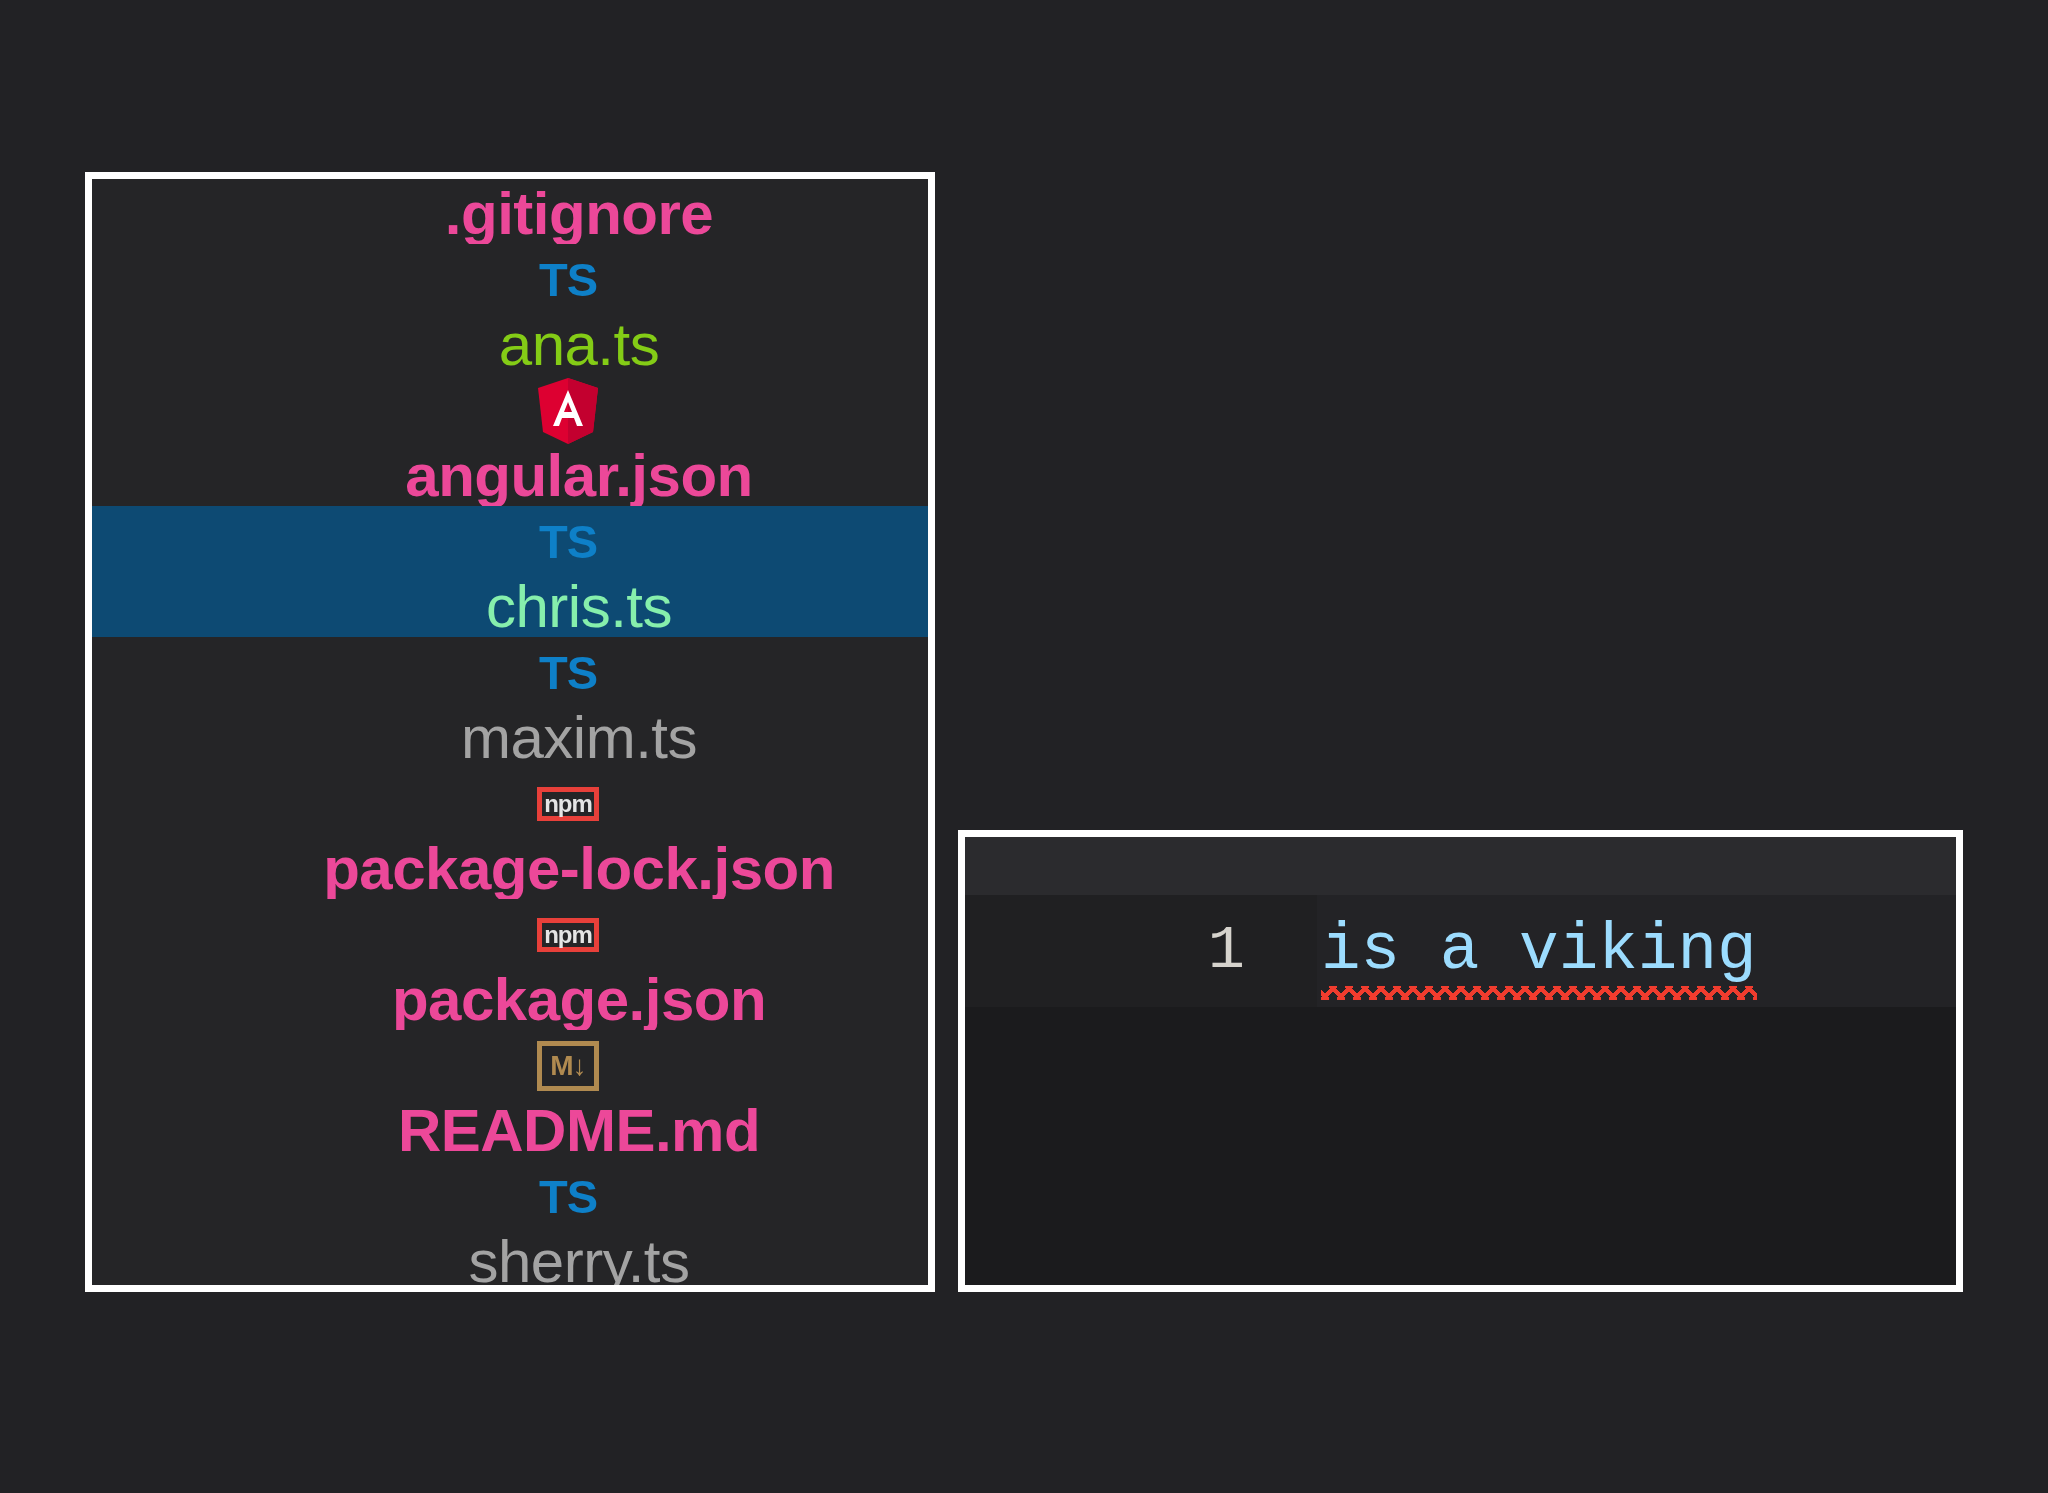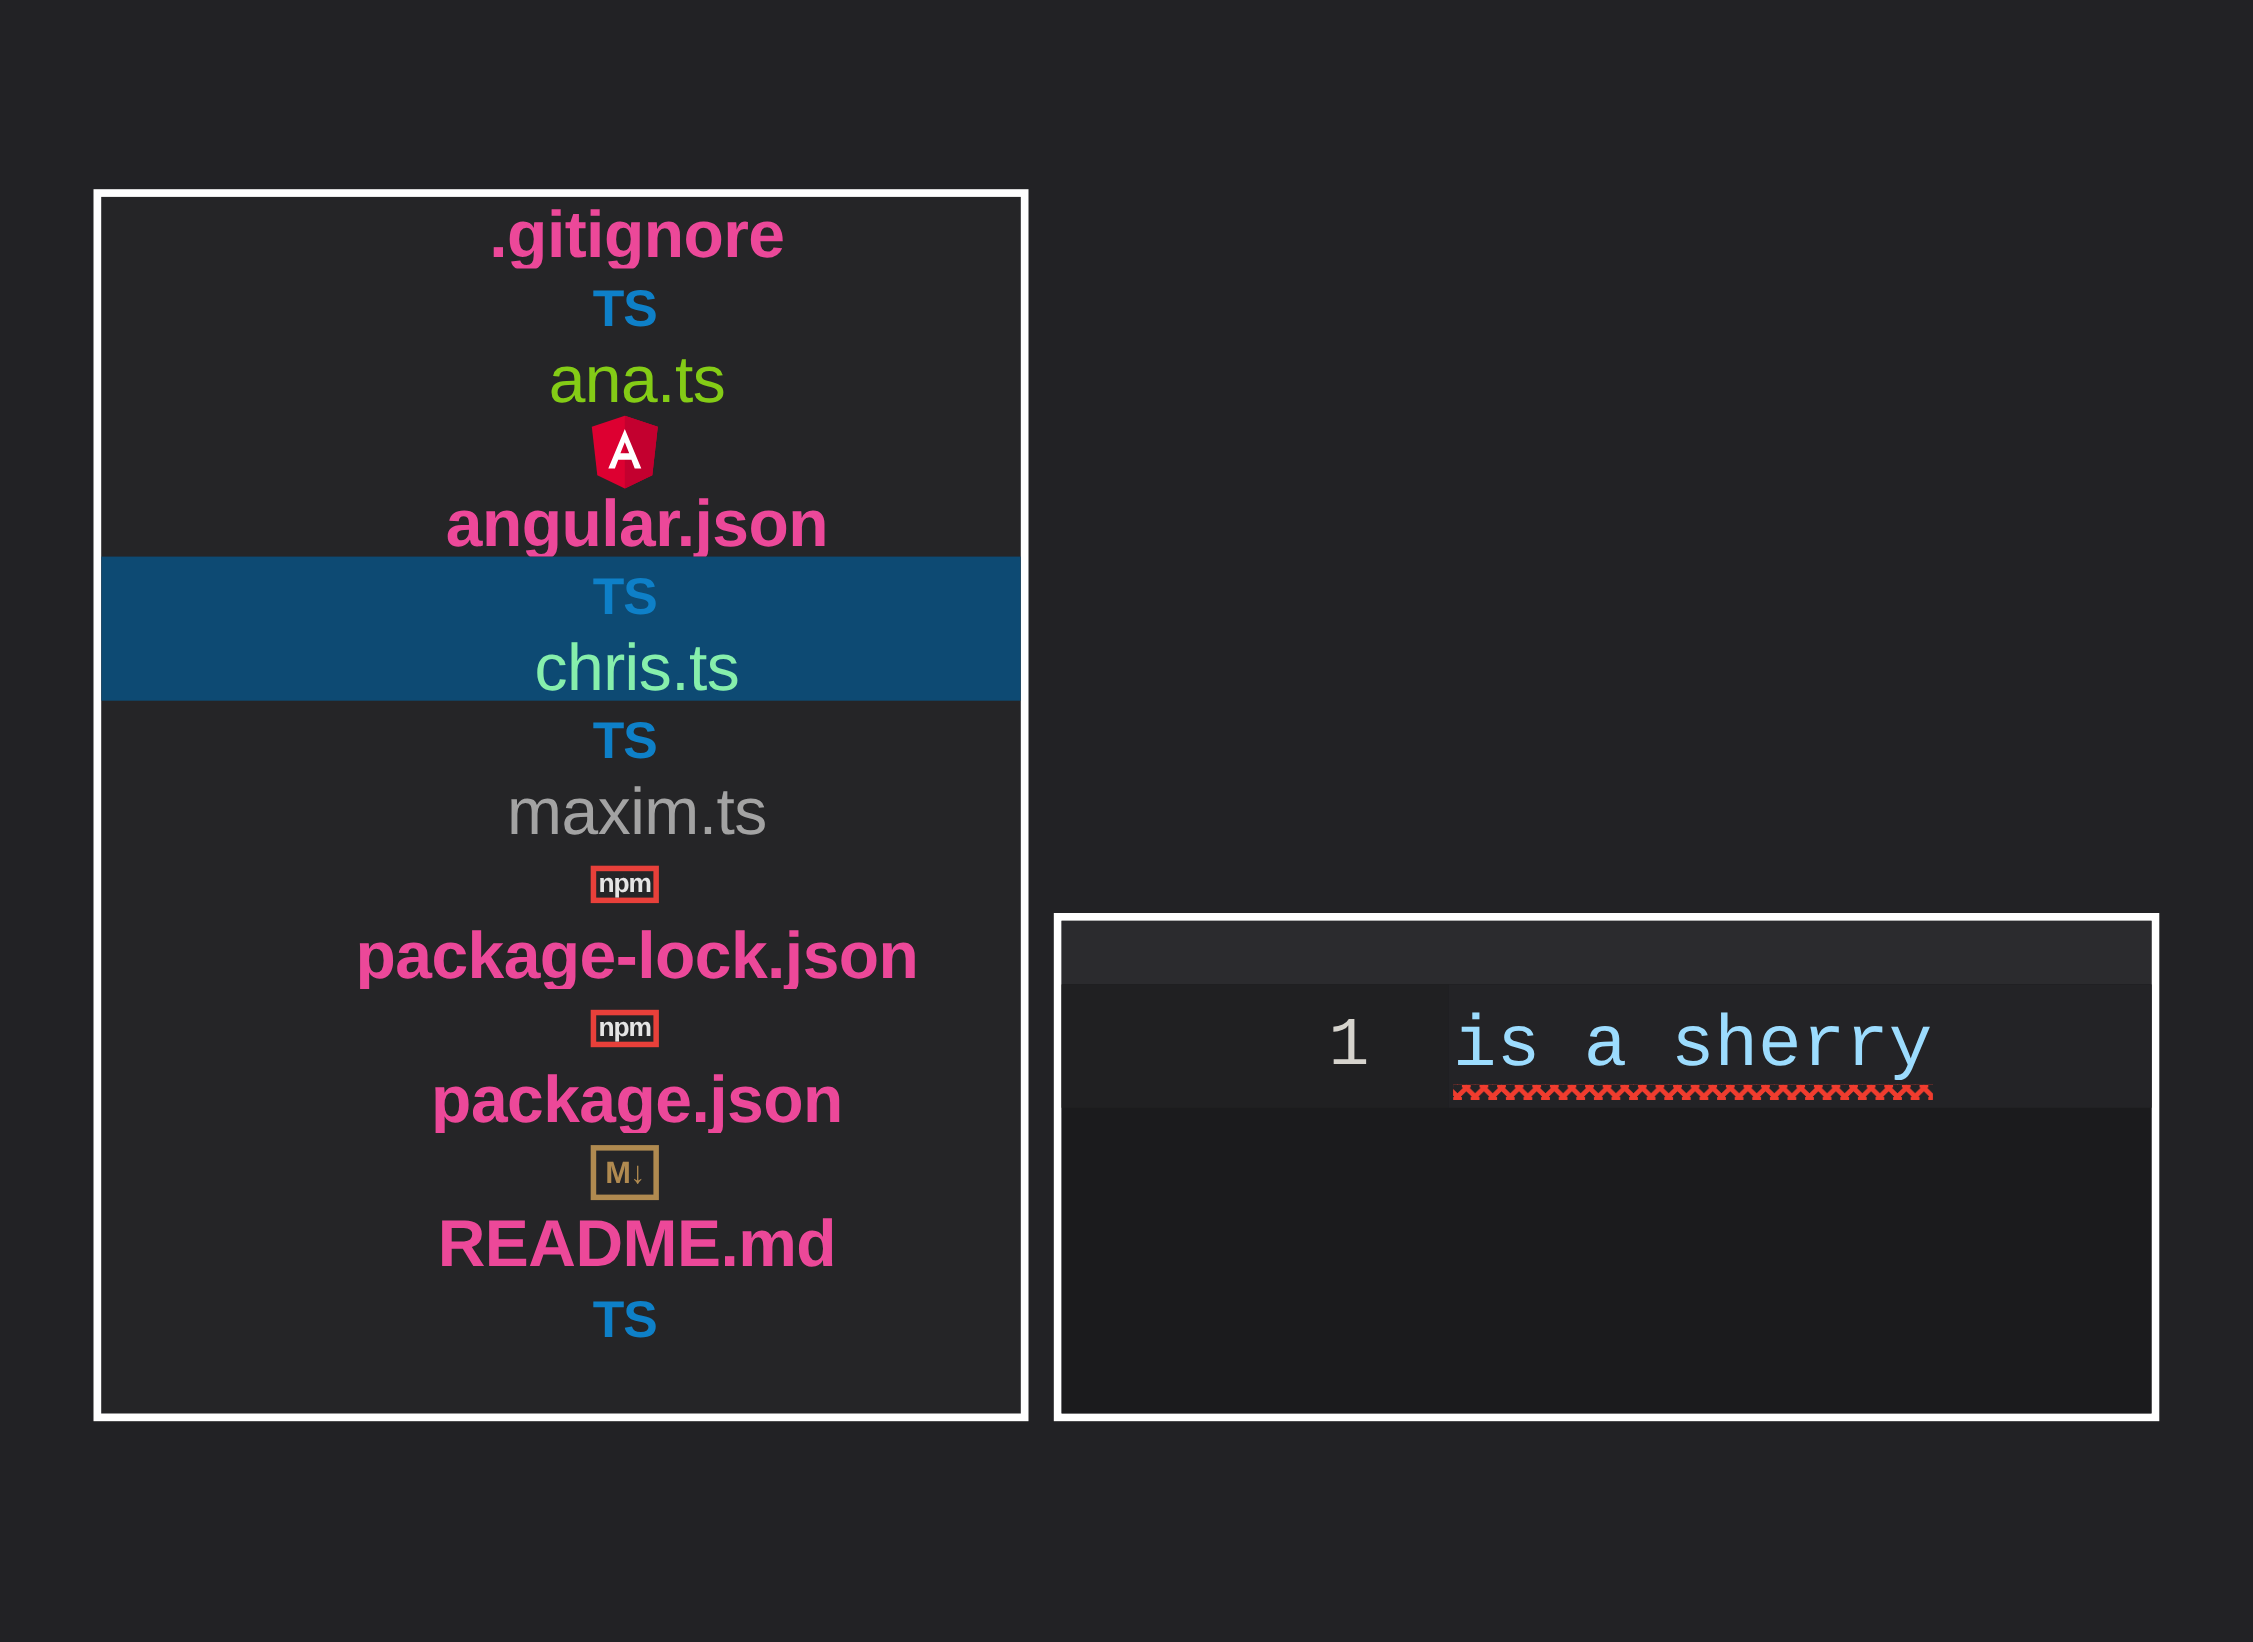--- a/index.html
+++ b/index.html
@@ -269,30 +269,31 @@
             <span style="font-family:'Liberation Sans',sans-serif;font-size:28px;font-weight:bold;color:#b08a50;line-height:1;">↓</span>
         </span>
       </div>
       <span class="file-name c-grey">README.md</span>
     </div>
 
     <div class="file-row">
       <div class="file-icon">
         <span class="ts-icon">TS</span>
       </div>
+      <span class="file-name c-green">sherry.ts</span>
     </div>
 
   </div>
 </div>
 
 <div id="editor-panel">
   <div id="editor-tabbar"></div>
   <div id="editor-body">
     <div class="code-line">
       <div class="gutter">
         <span class="line-number">1</span>
       </div>
       <div class="code-content">
-        <span class="code-token squiggle">is a sherry</span>
+        <span class="code-token squiggle">is a viking</span>
       </div>
     </div>
   </div>
 </div>
 
 </body></html>

